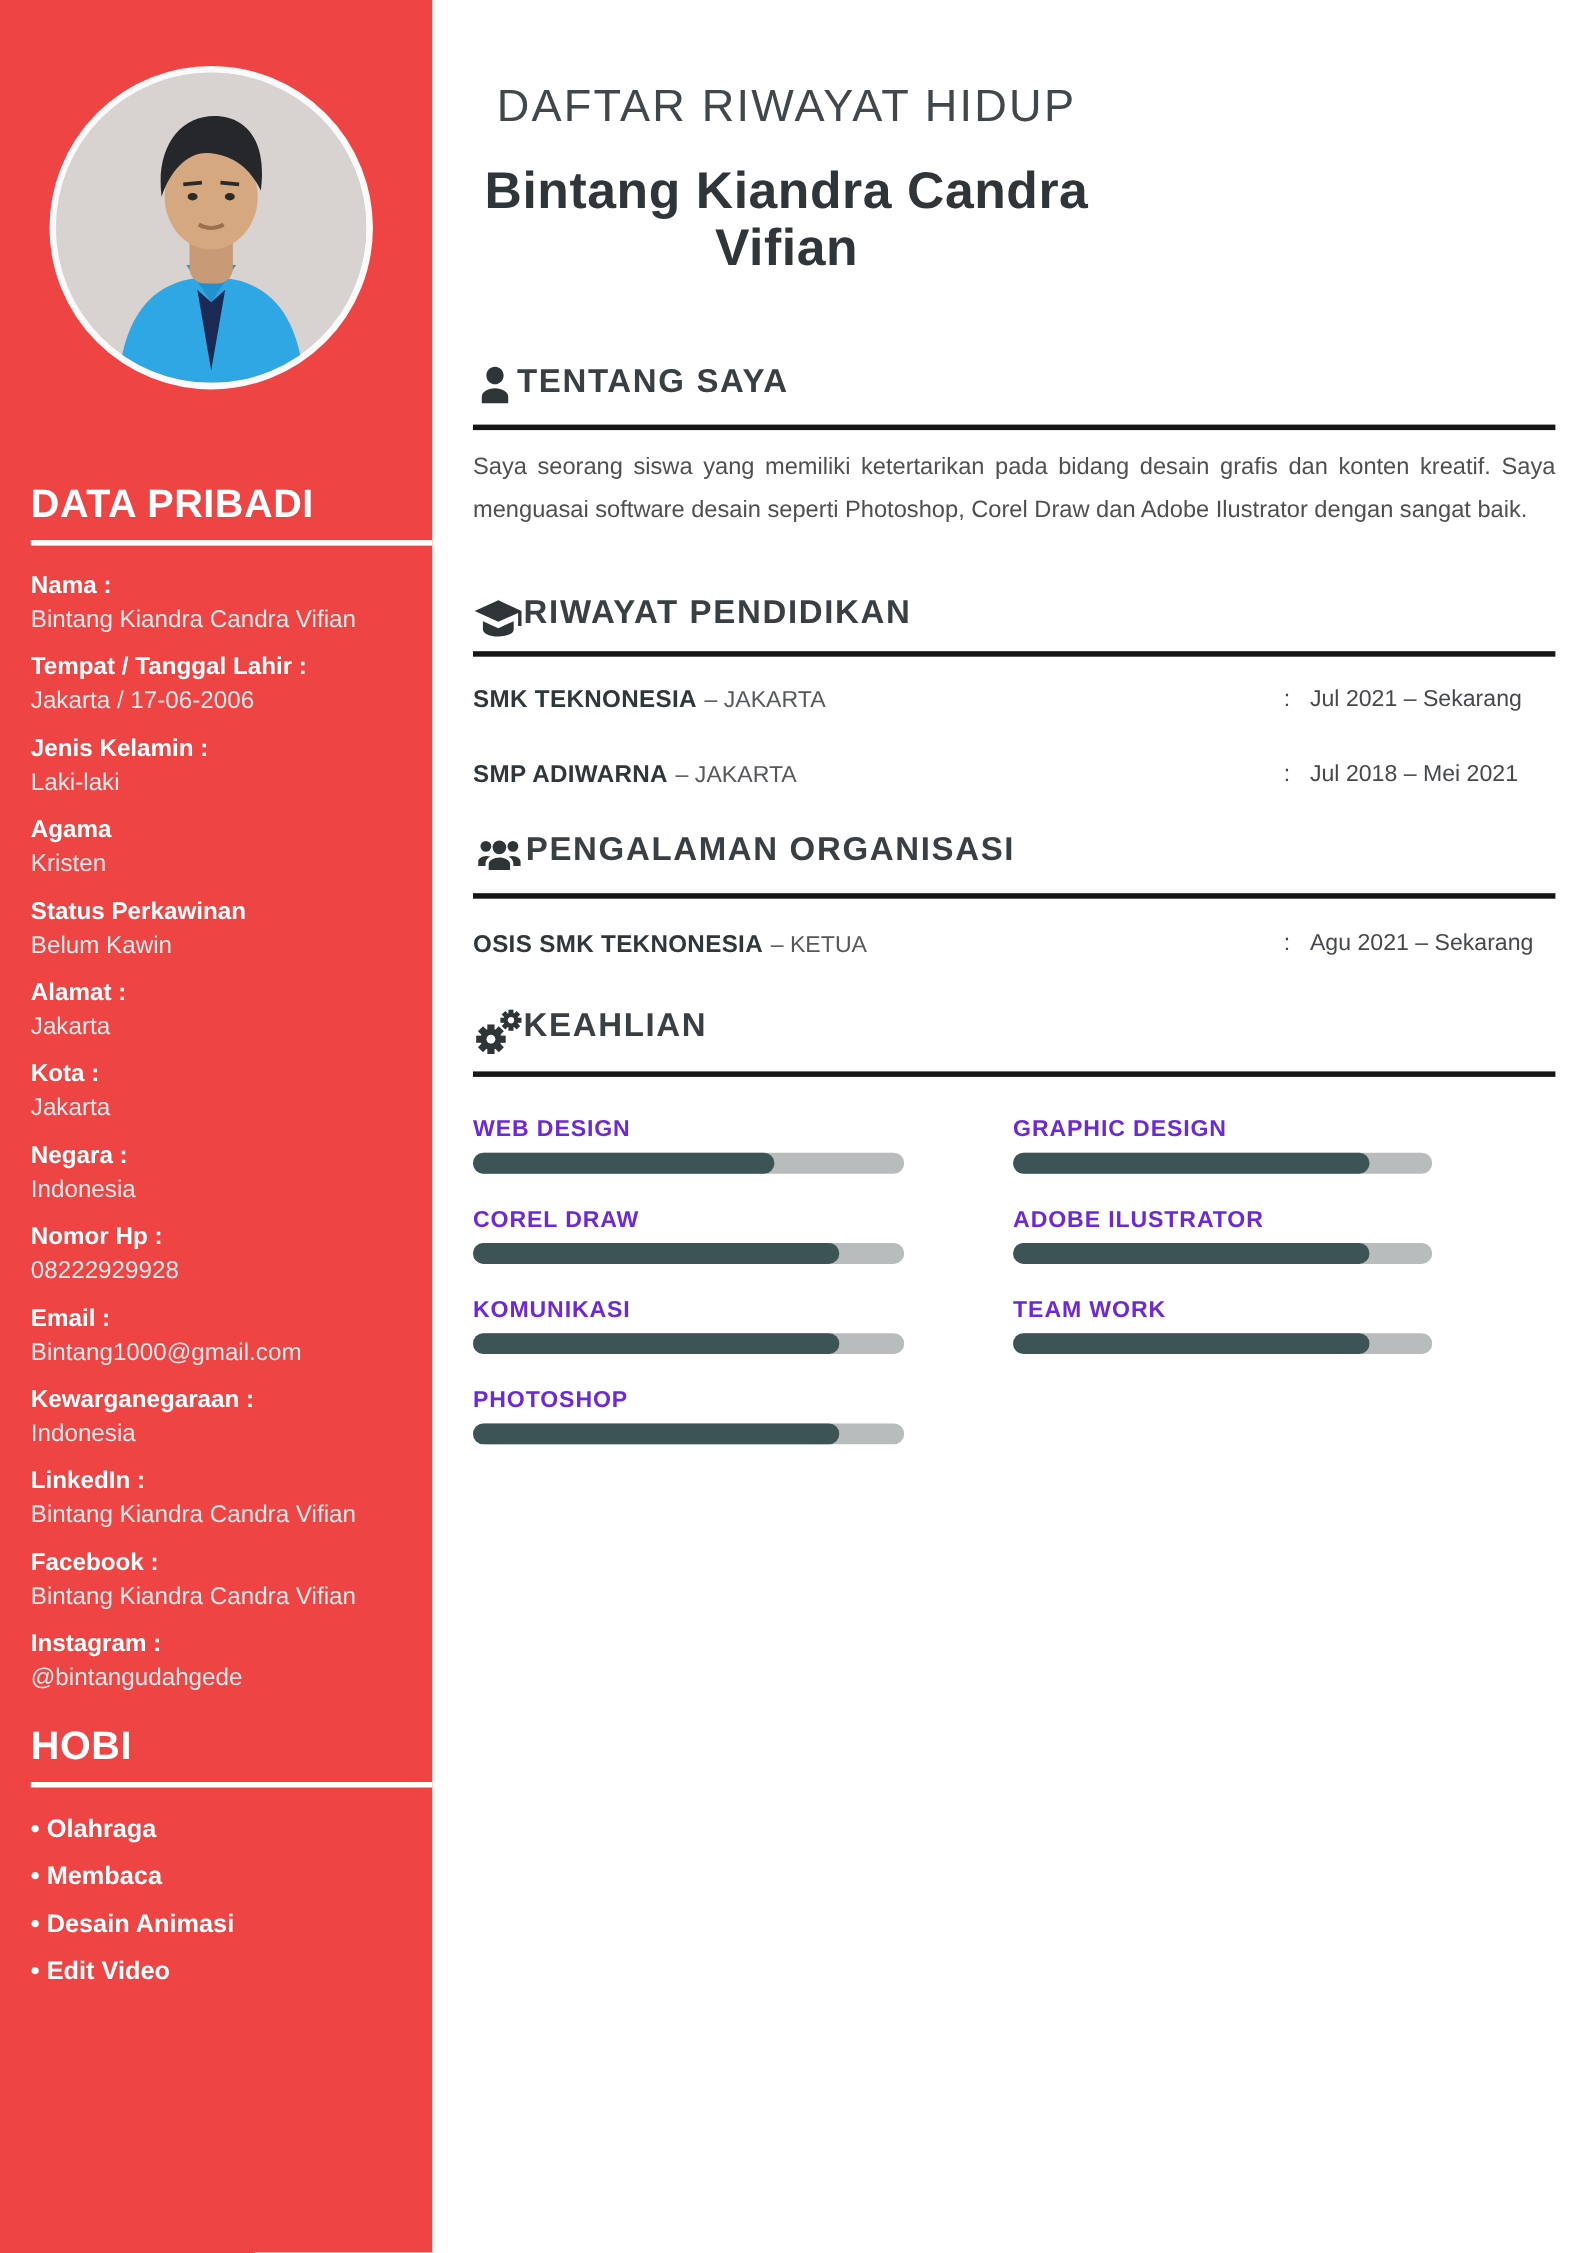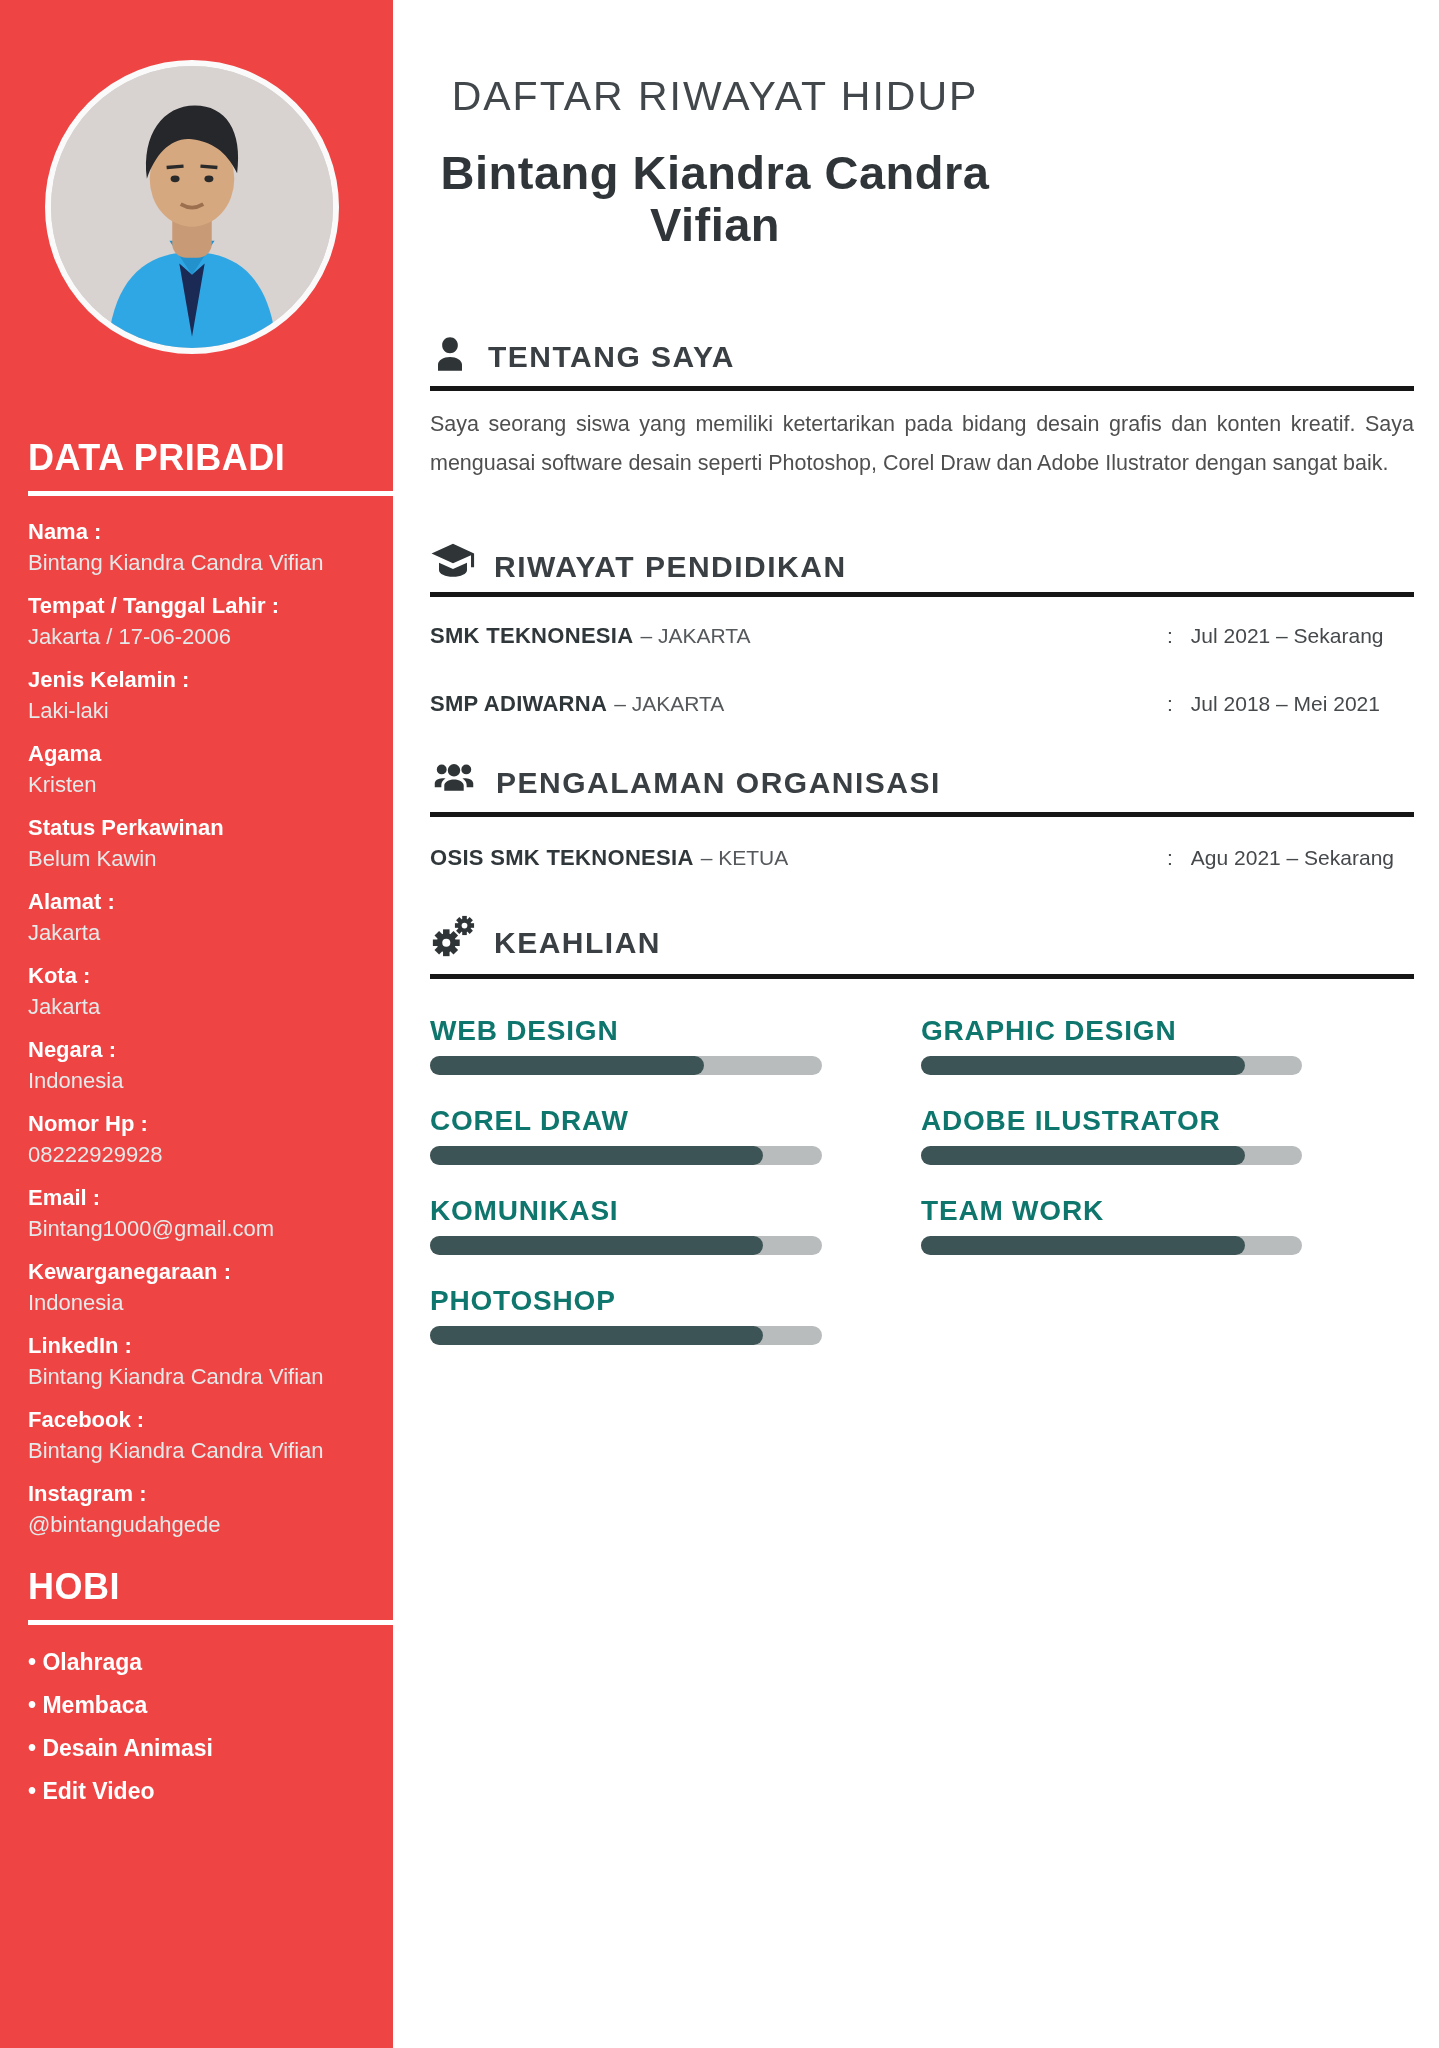--- a/index.html
+++ b/index.html
@@ -31,21 +31,21 @@
   .header-block{position:absolute;left:0;top:76px;width:570px;text-align:center;}
   .doc-title{font-size:41px;font-weight:400;color:#41474B;letter-spacing:2px;line-height:1;}
   .person-name{margin-top:30px;font-size:47px;font-weight:800;color:#2F3539;line-height:52px;letter-spacing:0.5px;}
 
   .section{position:absolute;left:0;width:984px;}
   .sec-about{top:330px;}
   .sec-edu{top:540px;}
   .sec-org{top:756px;}
   .sec-skills{top:916px;}
 
-  .section-head{display:flex;align-items:flex-end;gap:18px;height:44px;}
+  .section-head{display:flex;align-items:flex-start;height:44px;}
   .section-head .icon{flex:0 0 auto;display:flex;align-items:center;}
   .section-head .icon svg{display:block;}
   .section-title{font-size:30px;font-weight:800;letter-spacing:1.5px;color:#393F43;}
 
   .dark-rule{height:5px;background:#161616;}
   .sec-about .dark-rule{margin-top:12px;}
   .sec-edu .dark-rule{margin-top:8px;}
   .sec-org .dark-rule{margin-top:12px;}
   .sec-skills .dark-rule{margin-top:14px;}
 
@@ -56,21 +56,21 @@
   .rows .row + .row{margin-top:41px;}
   .row{position:relative;height:27px;}
   .rname{font-size:22px;font-weight:bold;color:#30373A;letter-spacing:0.3px;}
   .rplace{font-size:21px;color:#55595C;margin-left:7px;font-weight:normal;}
   .rdates{position:absolute;left:737px;top:1px;display:flex;gap:18px;font-size:21px;color:#45494C;}
 
   .skills-grid{margin-top:36px;display:flex;gap:99px;}
   .skills-col-left{width:392px;}
   .skills-col-right{width:381px;}
   .skill{margin-bottom:30px;}
-  .skill-label{font-size:28px;font-weight:bold;letter-spacing:0.8px;color:#0f766e;}
+  .skill-label{font-size:21px;font-weight:bold;letter-spacing:0.8px;color:#6d28d9;}
   .bar-track{margin-top:9px;height:19px;border-radius:9.5px;background:#B9BCBC;}
   .bar-fill{height:19px;border-radius:9.5px;background:#3D5456;}
 </style>
 </head>
 <body>
 
 <div class="page">
 
   <div class="sidebar">
 

